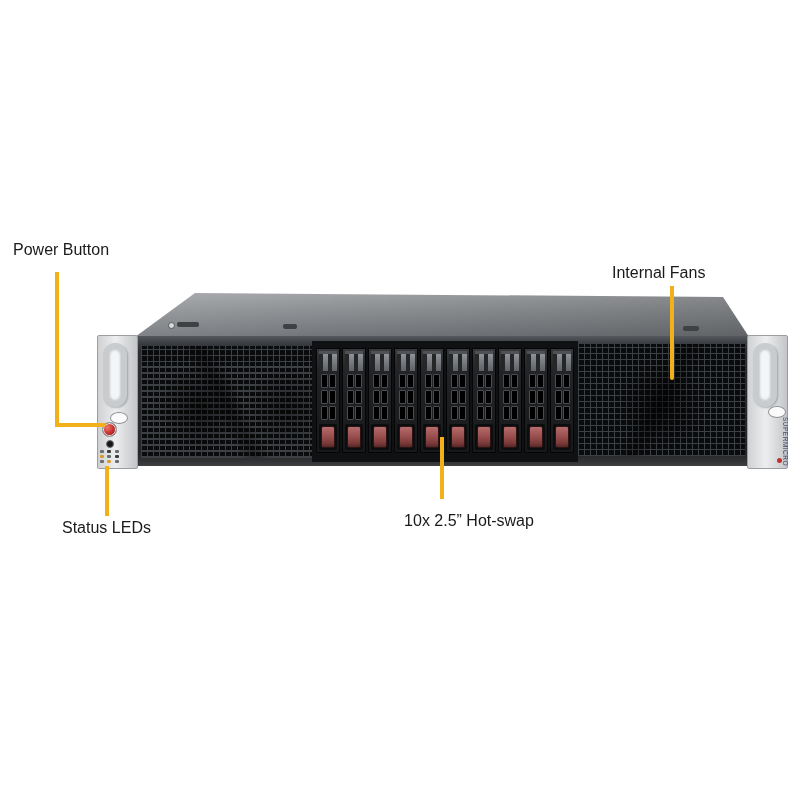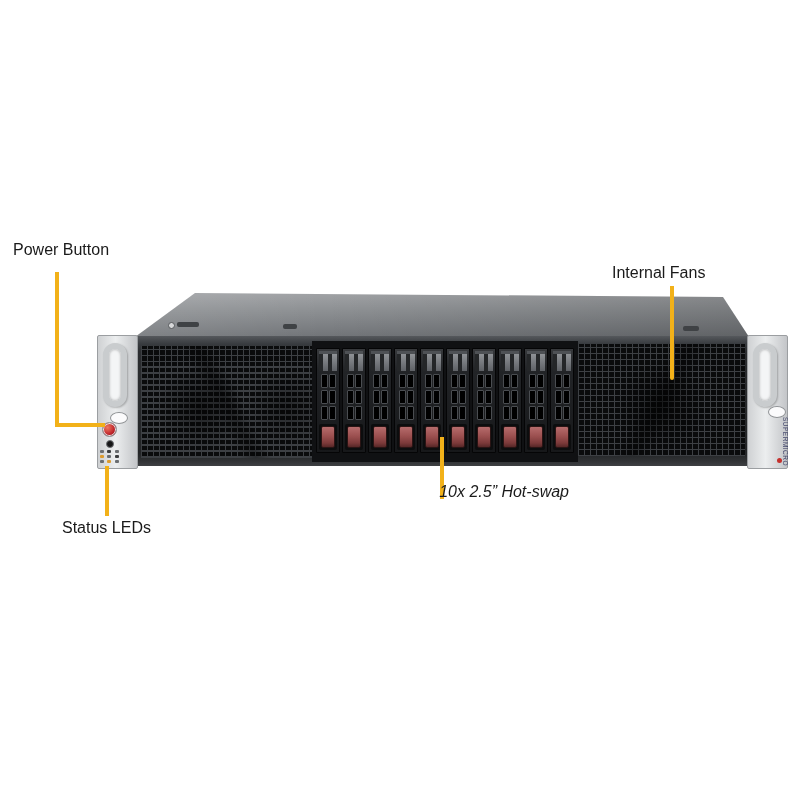--- a/index.html
+++ b/index.html
@@ -4,21 +4,21 @@
 <style>
   html,body{margin:0;padding:0;width:800px;height:800px;background:#ffffff;overflow:hidden;
     font-family:"Liberation Sans",sans-serif;color:#1a1a1a;}
   .stage{position:relative;width:800px;height:800px;}
 
   
   .callout-label{position:absolute;font-size:16px;line-height:18px;color:#1a1a1a;white-space:nowrap;}
   .lbl-power{left:13px;top:241px;}
   .lbl-fans{left:612px;top:264px;width:120px;text-align:left;}
   .lbl-status{left:62px;top:519px;}
-  .lbl-bays{left:369px;top:483px;width:200px;text-align:right;white-space:normal;font-style:italic;}
+  .lbl-bays{left:369px;top:512px;width:200px;text-align:center;white-space:normal;}
 
   
   .cline{position:absolute;background:var(--callout,#F2B119);}
   .cl-power-v{left:55px;top:272px;width:4px;height:154px;}
   .cl-power-h{left:55px;top:423px;width:50px;height:4px;}
   .cl-fans-v{left:670px;top:286px;width:4px;height:94px;border-radius:0 0 2px 2px;}
   .cl-status-v{left:105px;top:466px;width:4px;height:50px;}
   .cl-bays-v{left:440px;top:437px;width:4px;height:62px;}
 
   

